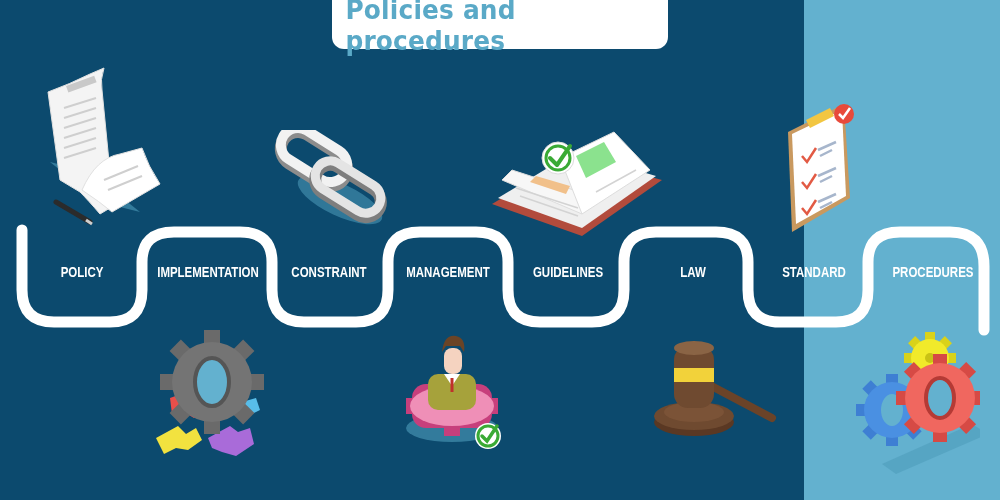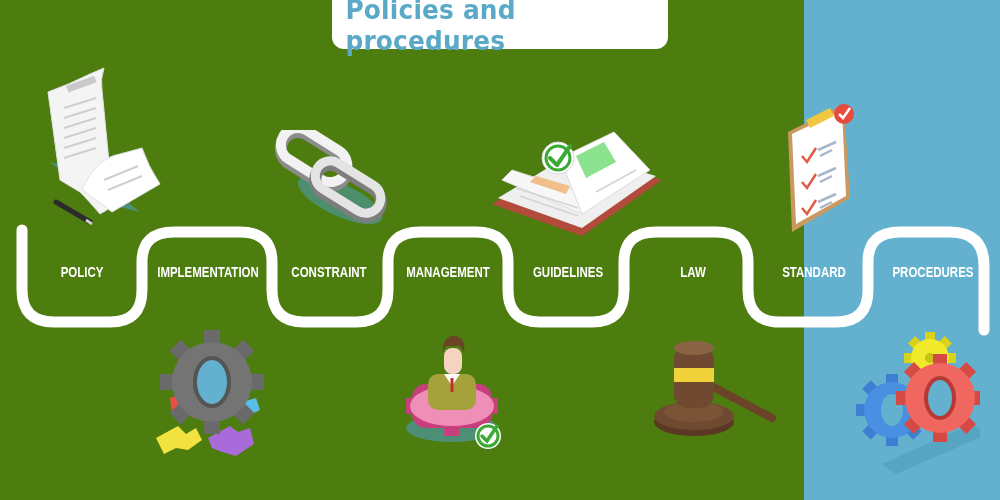--- a/index.html
+++ b/index.html
@@ -1,17 +1,17 @@
 <!DOCTYPE html>
 <html><head>
 <meta charset="utf-8">
 <style>
   html, body { margin:0; padding:0; }
   body { width:1000px; height:500px; overflow:hidden; background:#63b1cf; font-family:"Liberation Sans", sans-serif; }
-  .stage { position:relative; width:804px; height:500px; background:#4d7c0f; }
+  .stage { position:relative; width:804px; height:500px; background:#0c4a6e; }
   .title-box { position:absolute; left:332px; top:0; width:336px; height:49px; background:#ffffff; border-radius:0 0 12px 12px; display:flex; align-items:center; justify-content:center; }
   .title-text { color:#5aa9c7; font-weight:bold; font-size:27px; letter-spacing:0.2px; font-family:"DejaVu Sans", sans-serif; transform:scaleX(0.92); }
   svg.path { position:absolute; left:0; top:0; }
   .label { position:absolute; top:264px; color:#ffffff; font-weight:bold; font-size:14px; font-family:"Liberation Sans", sans-serif; transform:scaleX(0.82); transform-origin:center; text-align:center; white-space:nowrap; }
   .icon { position:absolute; }
 </style>
 </head>
 <body>
 
 <div class="stage">

